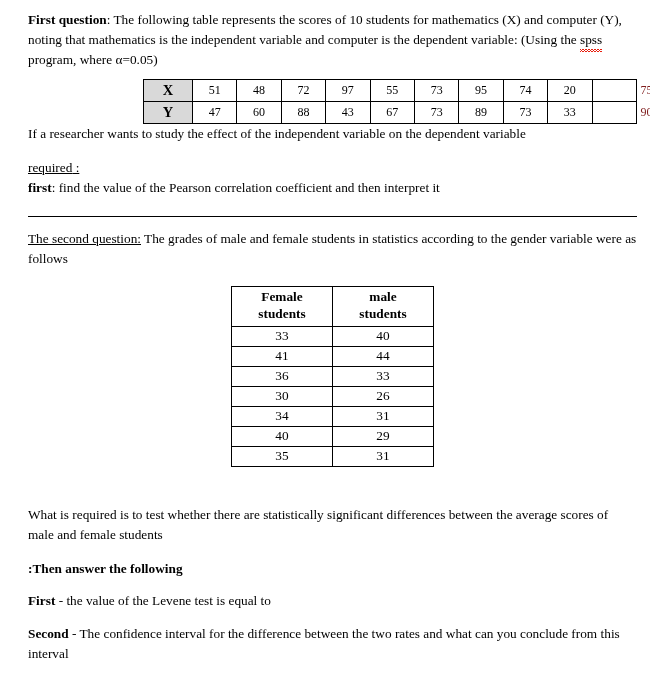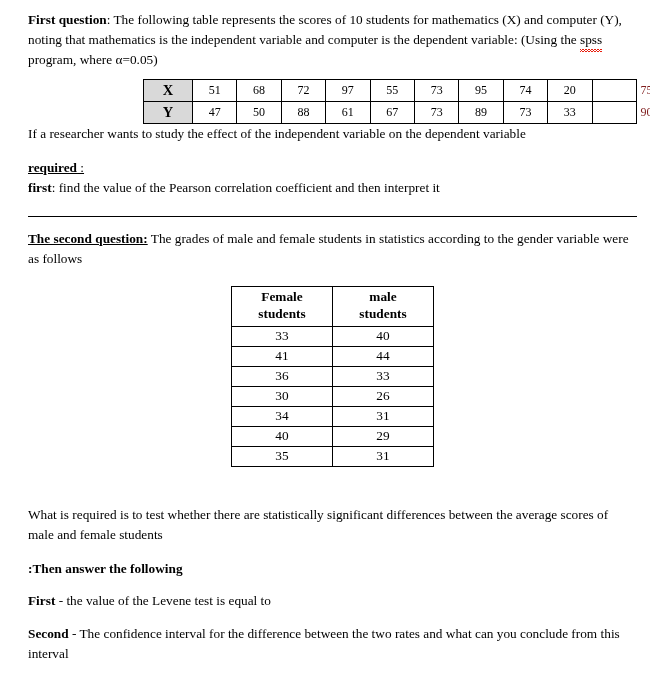--- a/index.html
+++ b/index.html
@@ -26,21 +26,21 @@
   }
 
   
   .para {
     margin: 0;
     line-height: 1.52;
     text-align: left;
   }
   .b { font-weight: bold; }
   .u { text-decoration: underline; }
-  .bu { font-weight: bold; text-decoration: underline; }
+  .bu { font-weight: normal; text-decoration: underline; }
 
   
   .spell {
     position: relative;
     display: inline-block;
   }
   .spell::after {
     content: "";
     position: absolute;
     left: 0;
@@ -138,36 +138,36 @@
   <p class="para"><span class="b">First question</span><span>: The following table represents the scores of 10 students for mathematics (X) and computer (Y), noting that mathematics is the independent variable and computer is the dependent variable: (Using the </span><span class="spell">spss</span><span> program, where α=0.05)</span></p>
 
   <div class="sp-8"></div>
 
   <div class="t1-wrap">
     <table class="t1">
       <tbody>
         <tr>
           <td class="hdr">X</td>
           <td>51</td>
-          <td>68</td>
+          <td>48</td>
           <td>72</td>
           <td>97</td>
           <td>55</td>
           <td>73</td>
           <td>95</td>
           <td>74</td>
           <td>20</td>
           <td class="redcell">75</td>
         </tr>
         <tr>
           <td class="hdr">Y</td>
           <td>47</td>
-          <td>50</td>
+          <td>60</td>
           <td>88</td>
-          <td>61</td>
+          <td>43</td>
           <td>67</td>
           <td>73</td>
           <td>89</td>
           <td>73</td>
           <td>33</td>
           <td class="redcell">90</td>
         </tr>
       </tbody>
     </table>
   </div>

